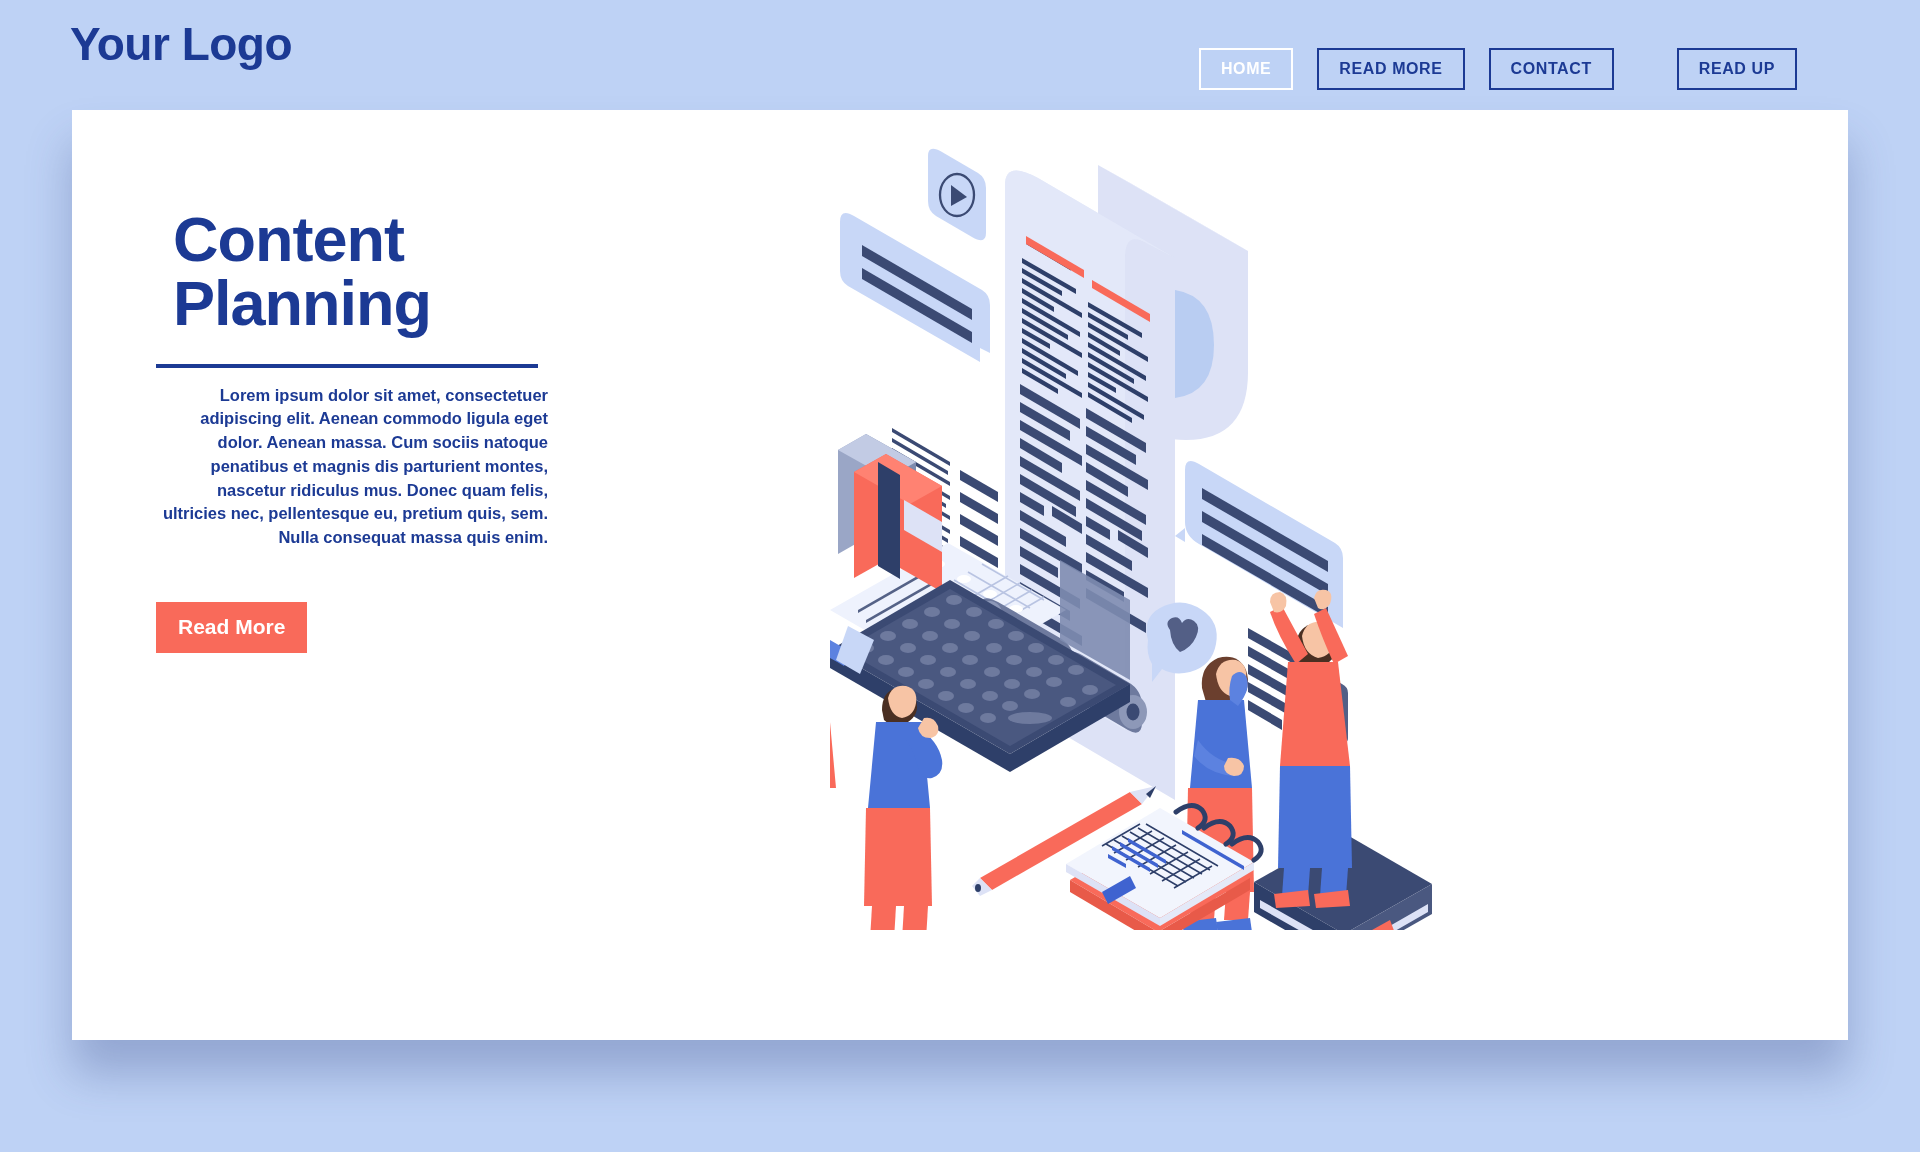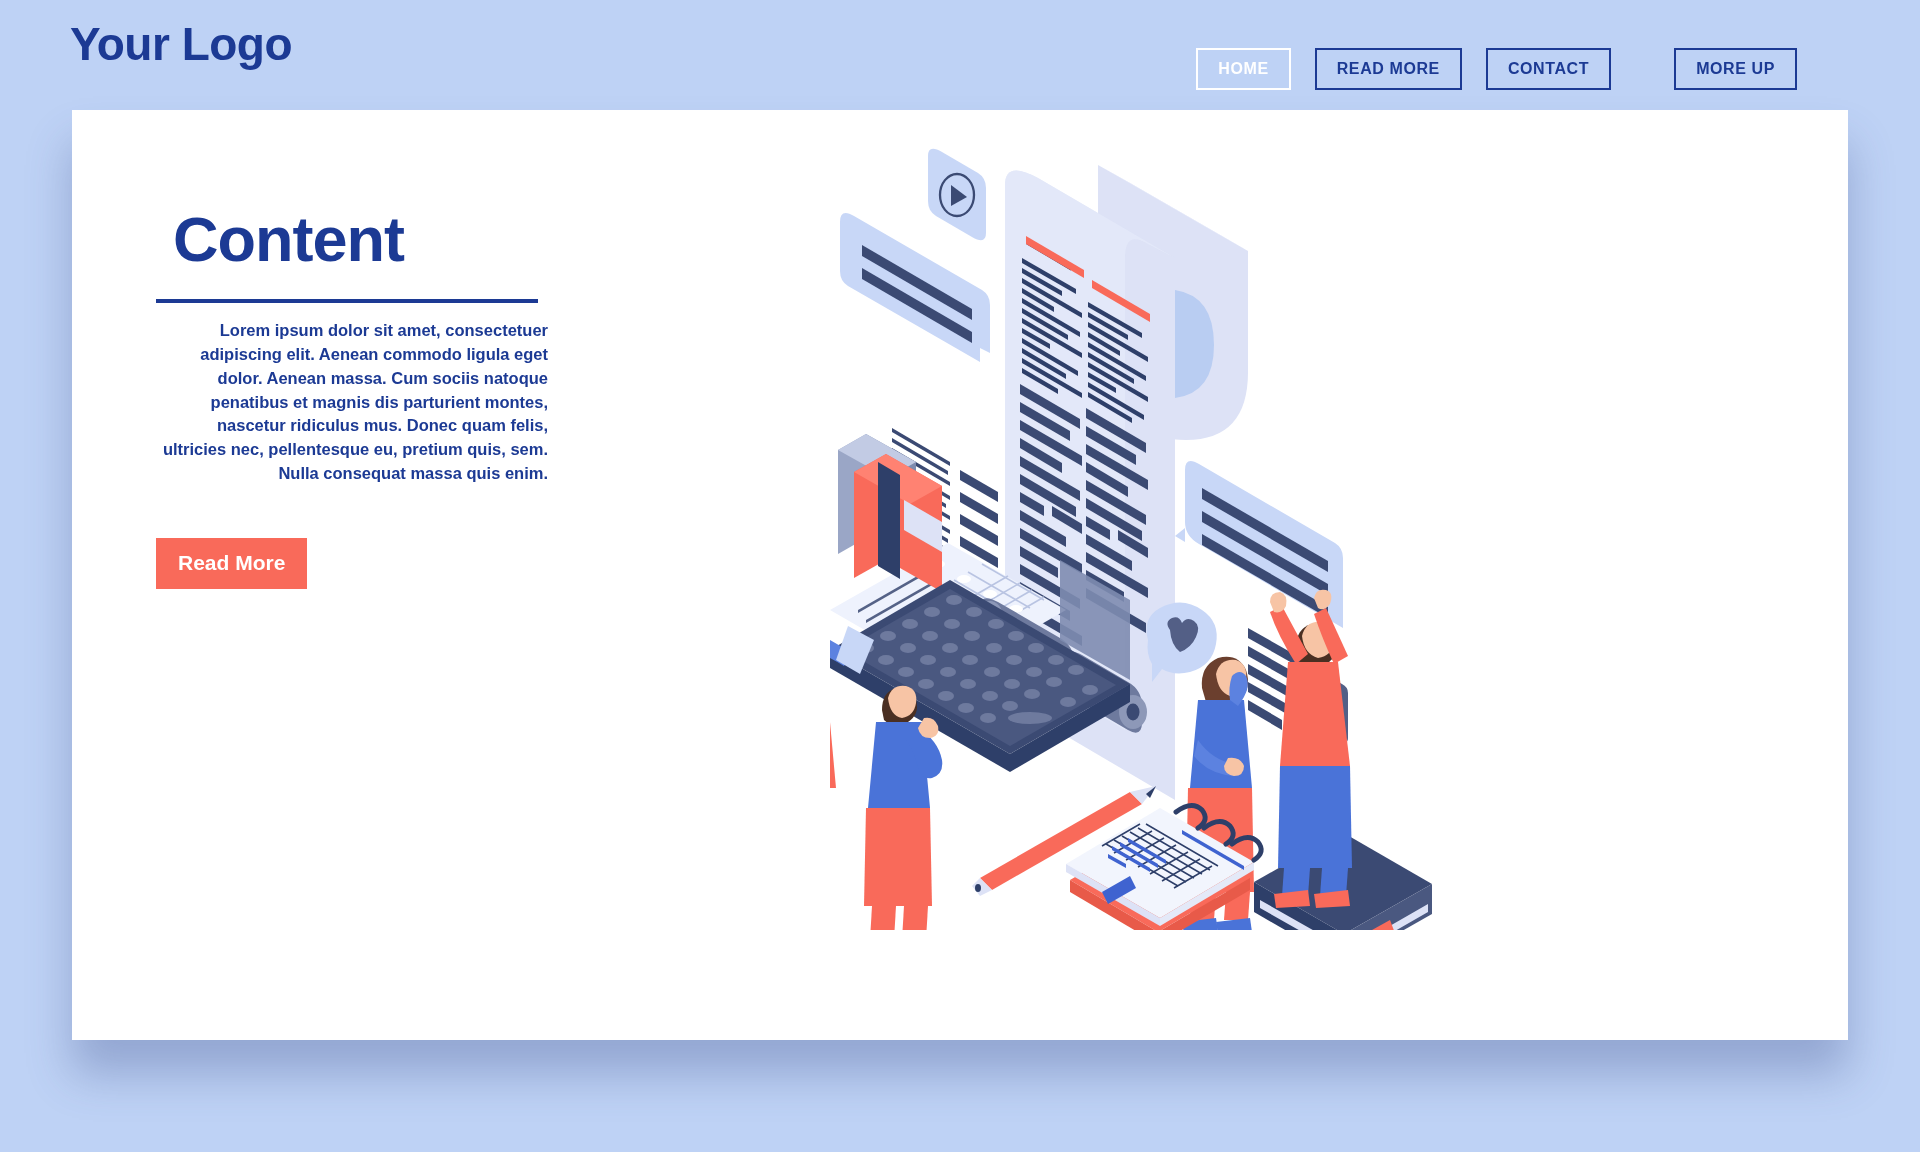--- a/index.html
+++ b/index.html
@@ -79,29 +79,30 @@
 
 <div class="header">
   <div class="logo">Your Logo</div>
   <div class="nav">
     <button class="nav-btn active">HOME</button>
     <span class="nav-gap-sm"></span>
     <button class="nav-btn">READ MORE</button>
     <span class="nav-gap-sm"></span>
     <button class="nav-btn">CONTACT</button>
     <span class="nav-gap-lg"></span>
-    <button class="nav-btn">MORE UP</button>
+    <button class="nav-btn">READ UP</button>
   </div>
 </div>
 
 <div class="card"></div>
 
 <div class="hero-text" style="z-index:20;">
   <h1 class="hero-title">
     <span>Content</span><br>
+    <span>Planning</span>
   </h1>
   <div class="hero-rule"></div>
   <p class="hero-body">Lorem ipsum dolor sit amet, consectetuer adipiscing elit. Aenean commodo ligula eget dolor. Aenean massa. Cum sociis natoque penatibus et magnis dis parturient montes, nascetur ridiculus mus. Donec quam felis, ultricies nec, pellentesque eu, pretium quis, sem. Nulla consequat massa quis enim.</p>
   <button class="read-more-btn">Read More</button>
 </div>
 
 <div class="illo" style="z-index:20;">
 <svg viewBox="0 0 700 790" xmlns="http://www.w3.org/2000/svg">
   <defs>
     <clipPath id="clipScroll">

